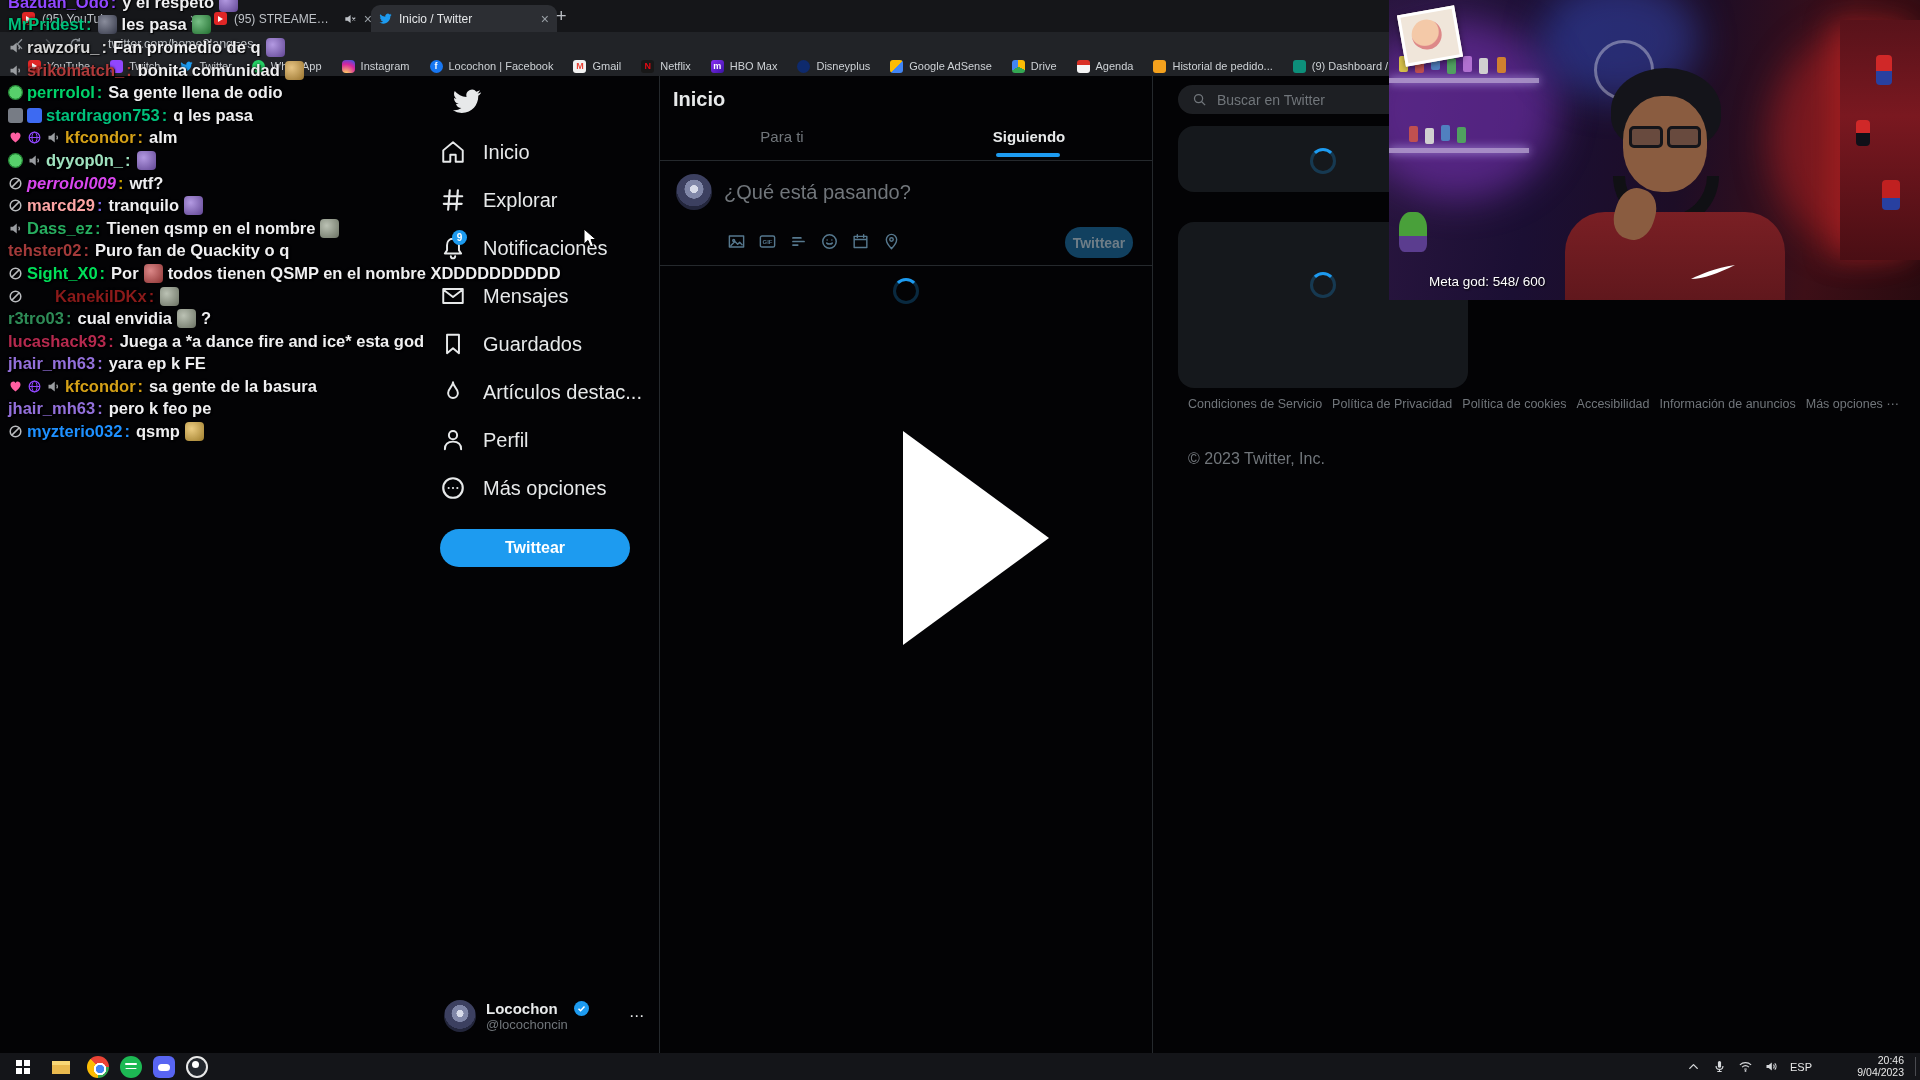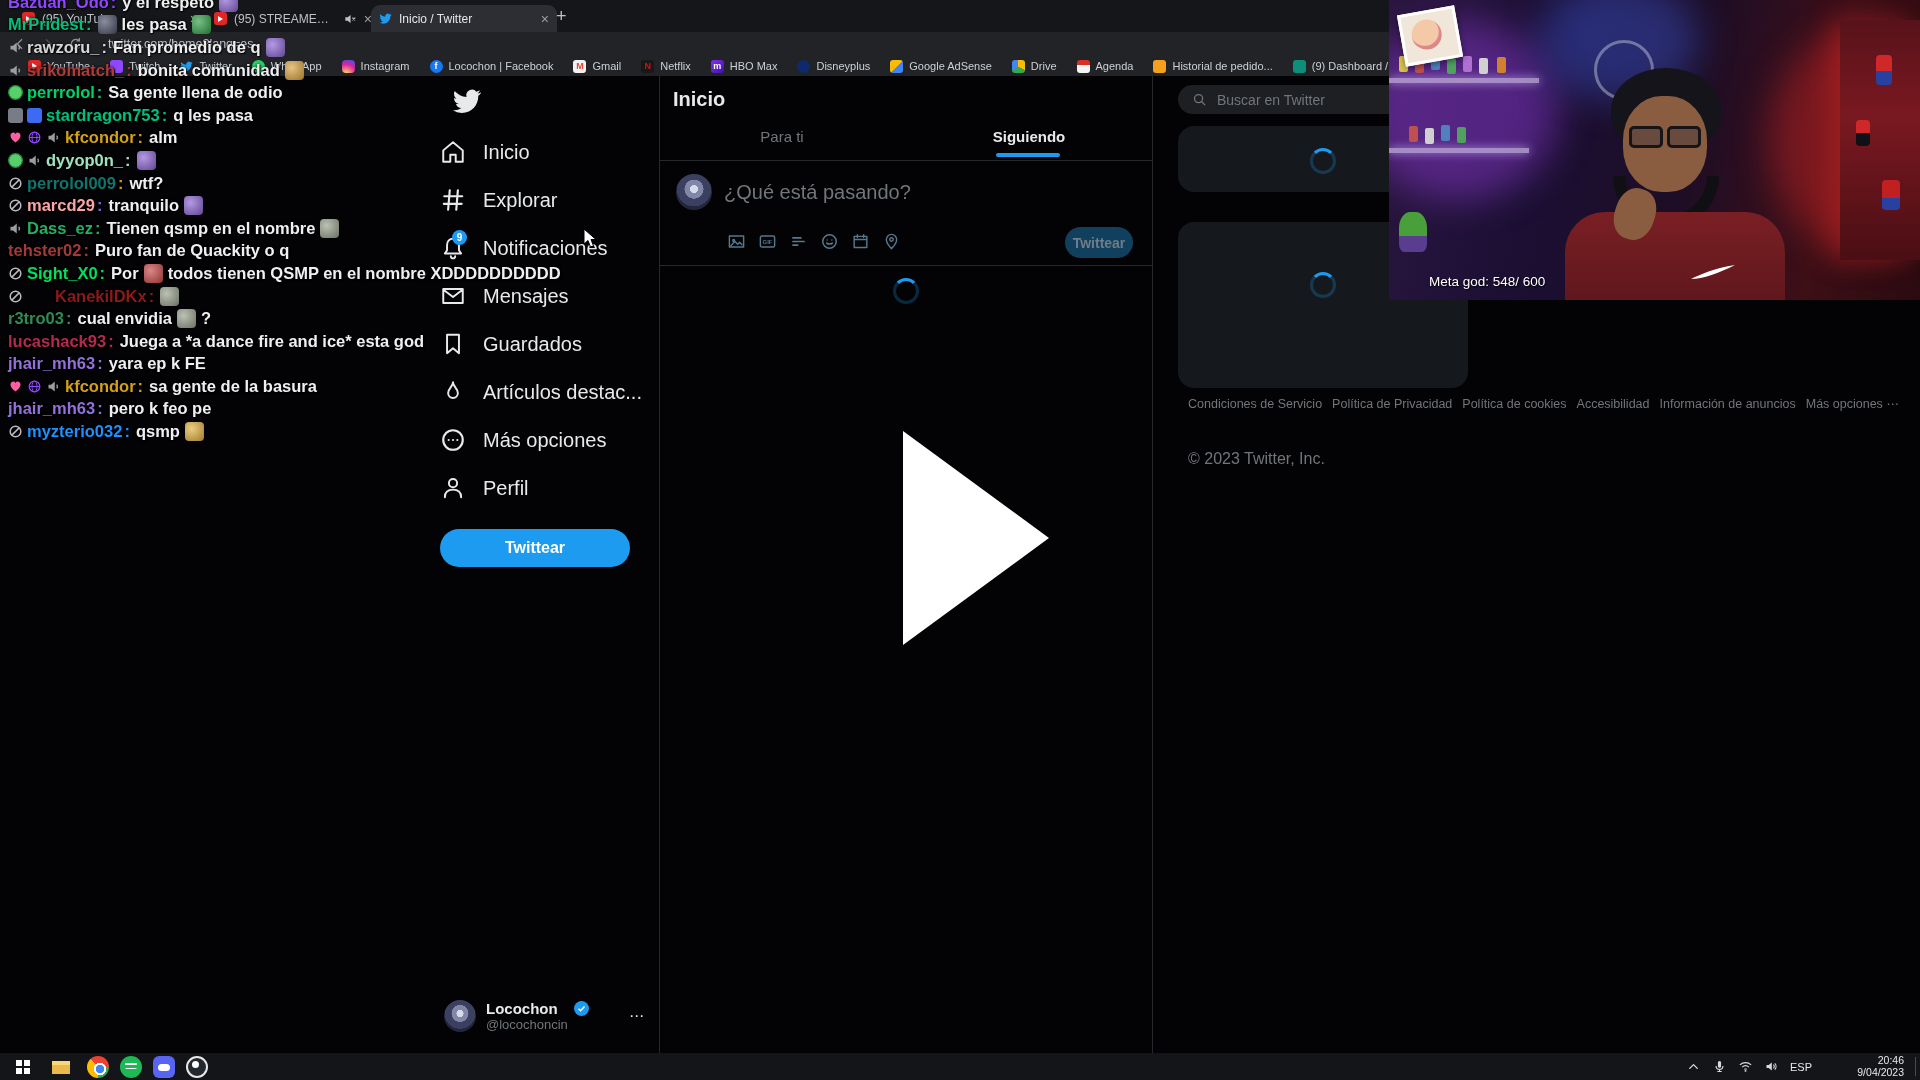--- a/index.html
+++ b/index.html
@@ -373,29 +373,29 @@
           <span>Guardados</span>
         </div>
         <div class="nav-item">
           <span class="nicon"><svg viewBox="0 0 24 24">
               <path d="M12 3 C12 7 7.5 8.5 7.5 13 a4.5 4.5 0 0 0 9 0 C16.5 8.5 12 7 12 3 Z" fill="none" stroke="currentColor" stroke-width="1.8" stroke-linejoin="round" stroke-linecap="round"></path>
             </svg></span>
           <span>Artículos destac...</span>
         </div>
         <div class="nav-item">
           <span class="nicon"><svg viewBox="0 0 24 24">
+              <path d="M12 3.7 a3.8 3.8 0 1 0 0 7.6 a3.8 3.8 0 0 0 0 -7.6 M4.5 20.5 C4.5 15.5 8 13.5 12 13.5 C16 13.5 19.5 15.5 19.5 20.5" fill="none" stroke="currentColor" stroke-width="1.8" stroke-linejoin="round" stroke-linecap="round"></path>
+            </svg></span>
+          <span>Perfil</span>
+        </div>
+        <div class="nav-item">
+          <span class="nicon"><svg viewBox="0 0 24 24">
               <path d="M12 3 a9 9 0 1 0 0 18 a9 9 0 0 0 0 -18 M8 12 h0.01 M12 12 h0.01 M16 12 h0.01" fill="none" stroke="currentColor" stroke-width="2" stroke-linejoin="round" stroke-linecap="round"></path>
             </svg></span>
           <span>Más opciones</span>
-        </div>
-        <div class="nav-item">
-          <span class="nicon"><svg viewBox="0 0 24 24">
-              <path d="M12 3.7 a3.8 3.8 0 1 0 0 7.6 a3.8 3.8 0 0 0 0 -7.6 M4.5 20.5 C4.5 15.5 8 13.5 12 13.5 C16 13.5 19.5 15.5 19.5 20.5" fill="none" stroke="currentColor" stroke-width="1.8" stroke-linejoin="round" stroke-linecap="round"></path>
-            </svg></span>
-          <span>Perfil</span>
         </div>
       </div>
     <div id="tweet-btn">Twittear</div>
 
     <div id="account">
       <div class="avatar"></div>
       <div>
         <div id="acct-name-row">
           <span>Locochon</span>
           <span class="verified">
@@ -533,21 +533,21 @@
           </svg></span>
         <span class="chat-user" style="color: rgb(159, 226, 191);">dyyop0n_</span>
         <span class="chat-colon" style="color: rgb(159, 226, 191);">:</span>
         <span class="emote emote-xd"></span>
       </div>
       <div class="chat-line">
         <span class="badge badge-nospeak"><svg viewBox="0 0 24 24">
             <circle cx="12" cy="12" r="8.5" fill="none" stroke="currentColor" stroke-width="2.4"></circle>
             <path d="M6.2 17.8 L17.8 6.2" stroke="currentColor" stroke-width="2.4"></path>
           </svg></span>
-        <span class="chat-user" style="color: #0f766e;">perrolol009</span>
+        <span class="chat-user" style="color: #d946ef; font-style: italic;">perrolol009</span>
         <span class="chat-colon" style="color: rgb(200, 160, 0);">:</span>
         <span class="msg-text">wtf?</span>
       </div>
       <div class="chat-line">
         <span class="badge badge-nospeak"><svg viewBox="0 0 24 24">
             <circle cx="12" cy="12" r="8.5" fill="none" stroke="currentColor" stroke-width="2.4"></circle>
             <path d="M6.2 17.8 L17.8 6.2" stroke="currentColor" stroke-width="2.4"></path>
           </svg></span>
         <span class="chat-user" style="color: #fca5a5;">marcd29</span>
         <span class="chat-colon" style="color: rgb(123, 104, 238);">:</span>

